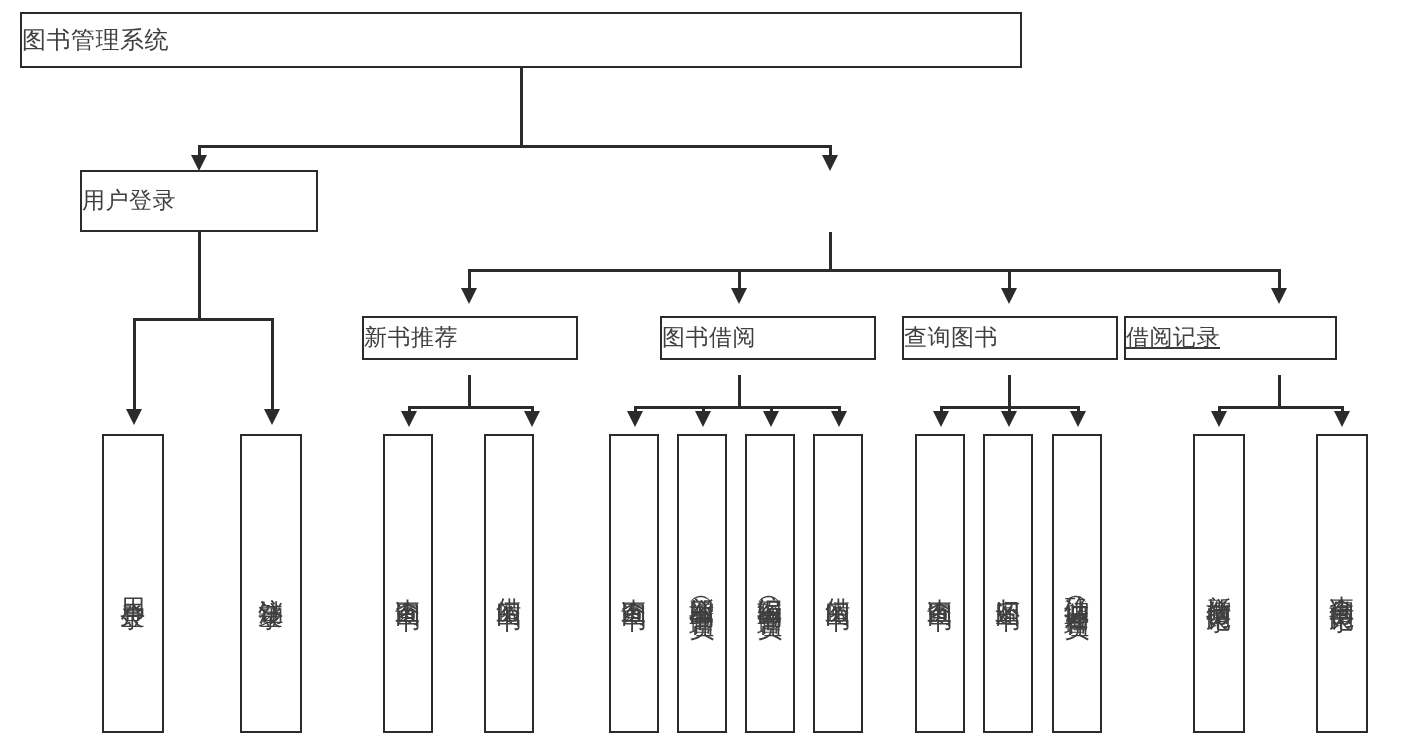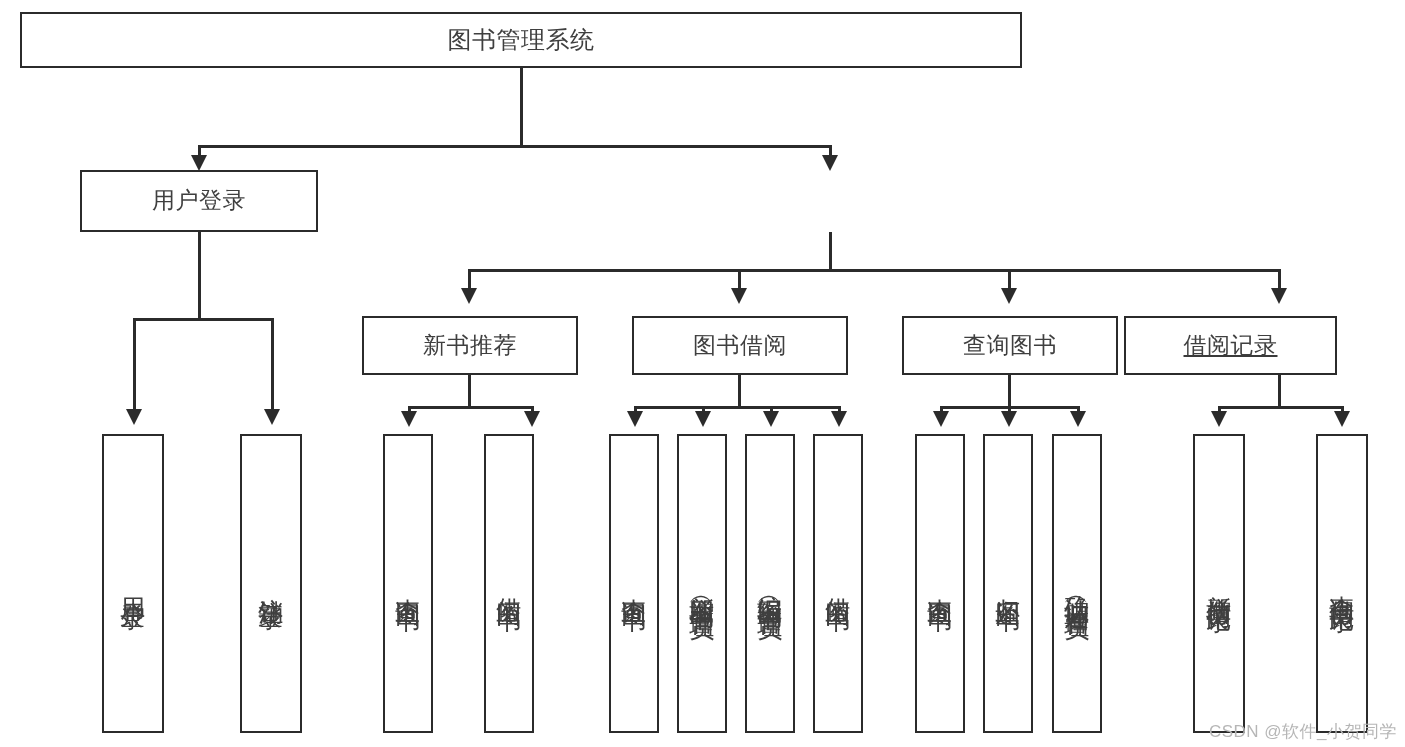--- a/index.html
+++ b/index.html
@@ -14,21 +14,20 @@
   }
 
   
   .node {
     position:absolute;
     box-sizing:border-box;
     background:#ffffff;
     border:2.5px solid #2b2b2b;
     display:flex;
     align-items:center;
-    justify-content:center;
     color:#3a3a3a;
     z-index:3;
   }
   .node-label {
     font-size:23px;
     line-height:1.1;
     letter-spacing:0.5px;
     white-space:nowrap;
     color:#3f3f3f;
   }
@@ -36,23 +35,23 @@
   
   #node-root { left:20px; top:12px; width:1002px; height:56px; }
   #node-root .node-label { font-size:24px; }
 
   
   .lvl1 { top:170px; height:62px; }
   #node-user-login      { left:80px;  width:238px; }
   #node-book-management { left:712px; width:236px; }
 
   
-  .lvl2 { top:316px; height:59px; }
+  .lvl2 { top:316px; height:44px; }
   #node-new-book-recommend { left:362px;  width:216px; }
-  #node-book-borrow        { left:632px;  width:216px; }
+  #node-book-borrow        { left:660px;  width:216px; }
   #node-current-borrow     { left:902px;  width:216px; }
   #node-borrow-record      { left:1124px; width:213px;text-decoration:underline; }
 
   
   .leaf {
     top:434px;
     height:299px;
     align-items:flex-start;
     justify-content:center;
     padding-top:0;
@@ -222,15 +221,14 @@
     <span class="node-label">确认归还（管理员）</span>
   </div>
 
   <div class="node leaf" style="left:1193px; width:52px;">
     <span class="node-label">新增借阅记录</span>
   </div>
   <div class="node leaf" style="left:1316px; width:52px;">
     <span class="node-label">查询借阅记录</span>
   </div>
 
-  <div id="watermark">CSDN @软件_小贺同学</div>
 
 </div>
 
 </body></html>

